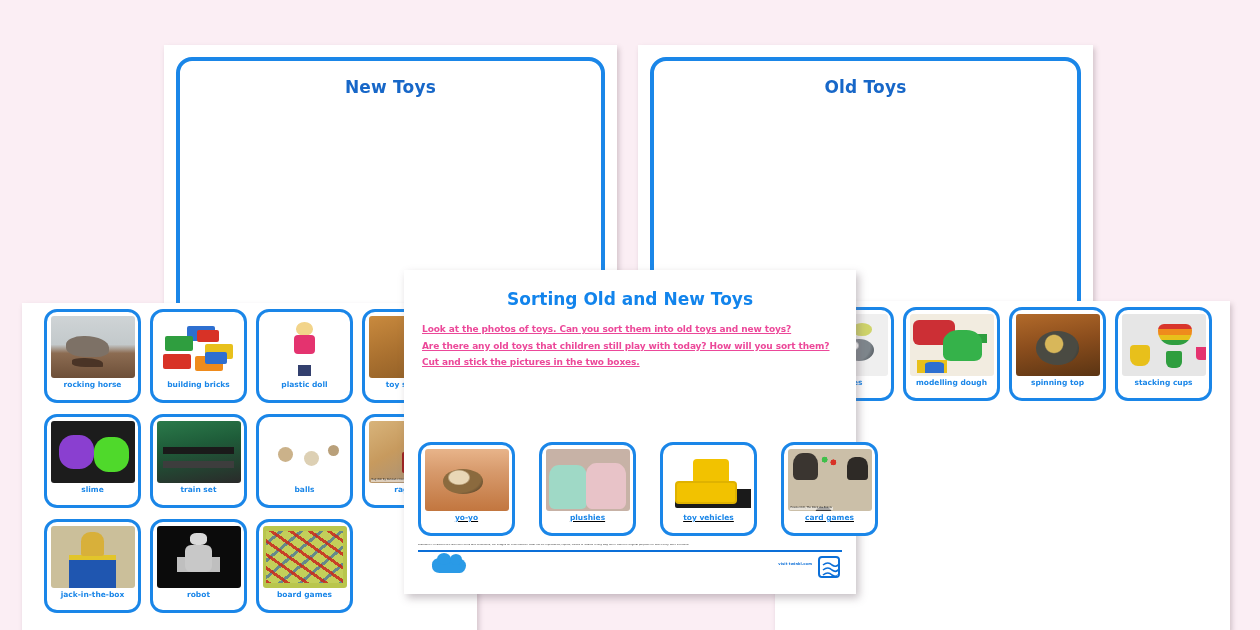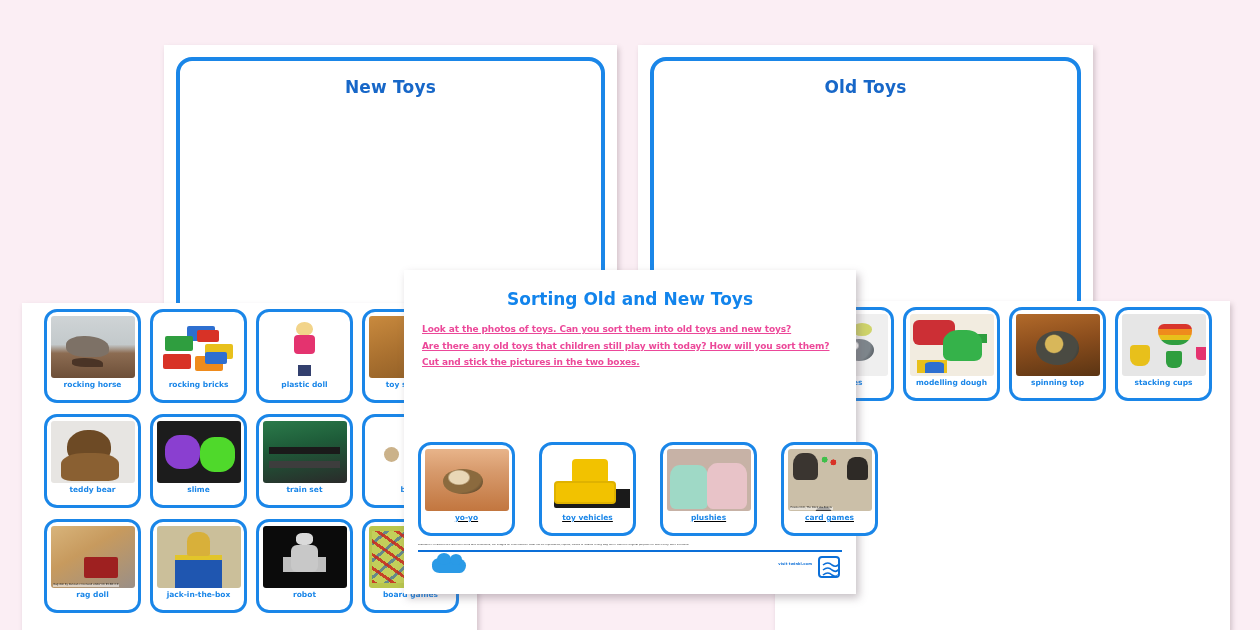--- a/index.html
+++ b/index.html
@@ -402,33 +402,29 @@
   </div>
 
   <div class="sheet cards-left">
     <div class="card-grid" id="grid-left">
         <div class="toy-card">
           <div class="toy-thumb th-rockinghorse"></div>
           <div class="toy-label">rocking horse</div>
         </div>
         <div class="toy-card">
           <div class="toy-thumb th-buildingbricks"></div>
-          <div class="toy-label">rocking bricks</div>
+          <div class="toy-label">building bricks</div>
         </div>
         <div class="toy-card">
           <div class="toy-thumb th-plasticdoll"></div>
           <div class="toy-label">plastic doll</div>
         </div>
         <div class="toy-card">
           <div class="toy-thumb th-toysoldiers"></div>
           <div class="toy-label">toy soldiers</div>
-        </div>
-        <div class="toy-card">
-          <div class="toy-thumb th-teddybear"></div>
-          <div class="toy-label">teddy bear</div>
         </div>
         <div class="toy-card">
           <div class="toy-thumb th-slime"></div>
           <div class="toy-label">slime</div>
         </div>
         <div class="toy-card">
           <div class="toy-thumb th-trainset"></div>
           <div class="toy-label">train set</div>
         </div>
         <div class="toy-card">
@@ -464,26 +460,26 @@
       <div class="ov-line">Are there any old toys that children still play with today? How will you sort them?</div>
       <div class="ov-line">Cut and stick the pictures in the two boxes.</div>
     </div>
 
     <div class="ov-cards" id="grid-overlay">
         <div class="toy-card">
           <div class="toy-thumb th-yoyo"></div>
           <div class="toy-label">yo-yo</div>
         </div>
         <div class="toy-card">
+          <div class="toy-thumb th-plushies"></div>
+          <div class="toy-label">plushies</div>
+        </div>
+        <div class="toy-card">
           <div class="toy-thumb th-toyvehicles"></div>
           <div class="toy-label">toy vehicles</div>
-        </div>
-        <div class="toy-card">
-          <div class="toy-thumb th-plushies"></div>
-          <div class="toy-label">plushies</div>
         </div>
         <div class="toy-card">
           <div class="toy-thumb th-cardgames">
             <div class="attrib">Pexels CC0, The Rock via Pexels</div>
           </div>
           <div class="toy-label">card games</div>
         </div>
       </div>
 
     <div class="ov-footer">

